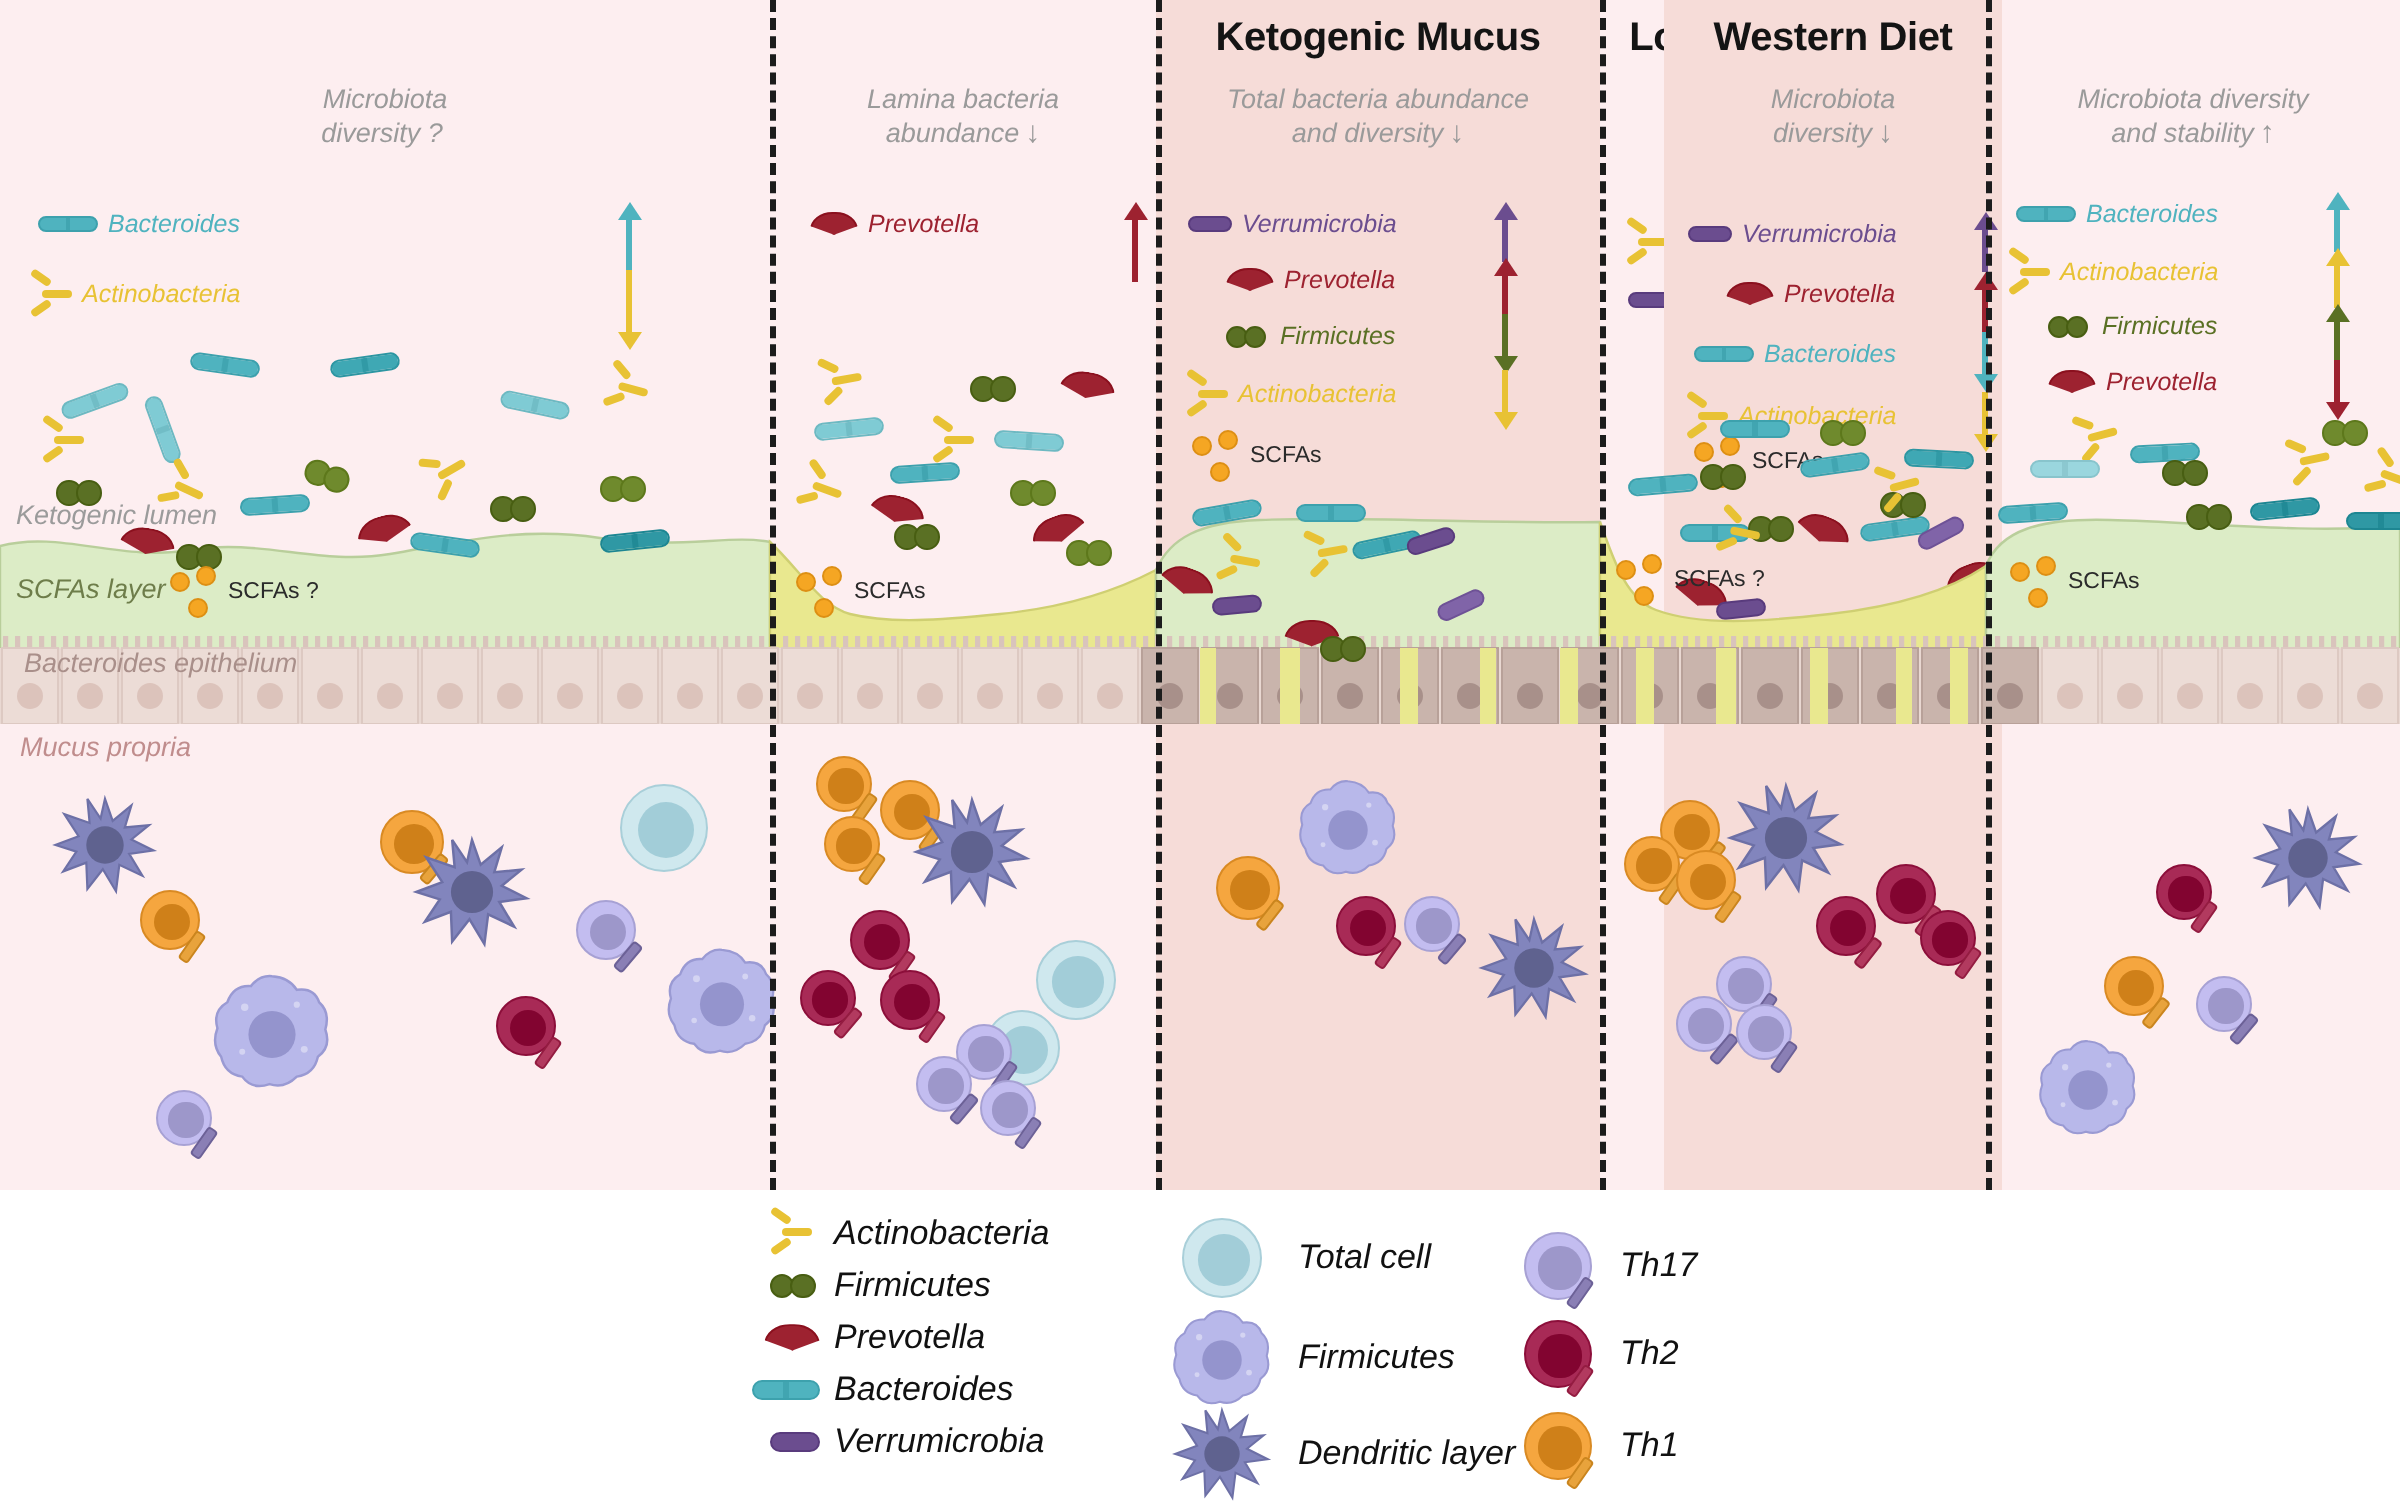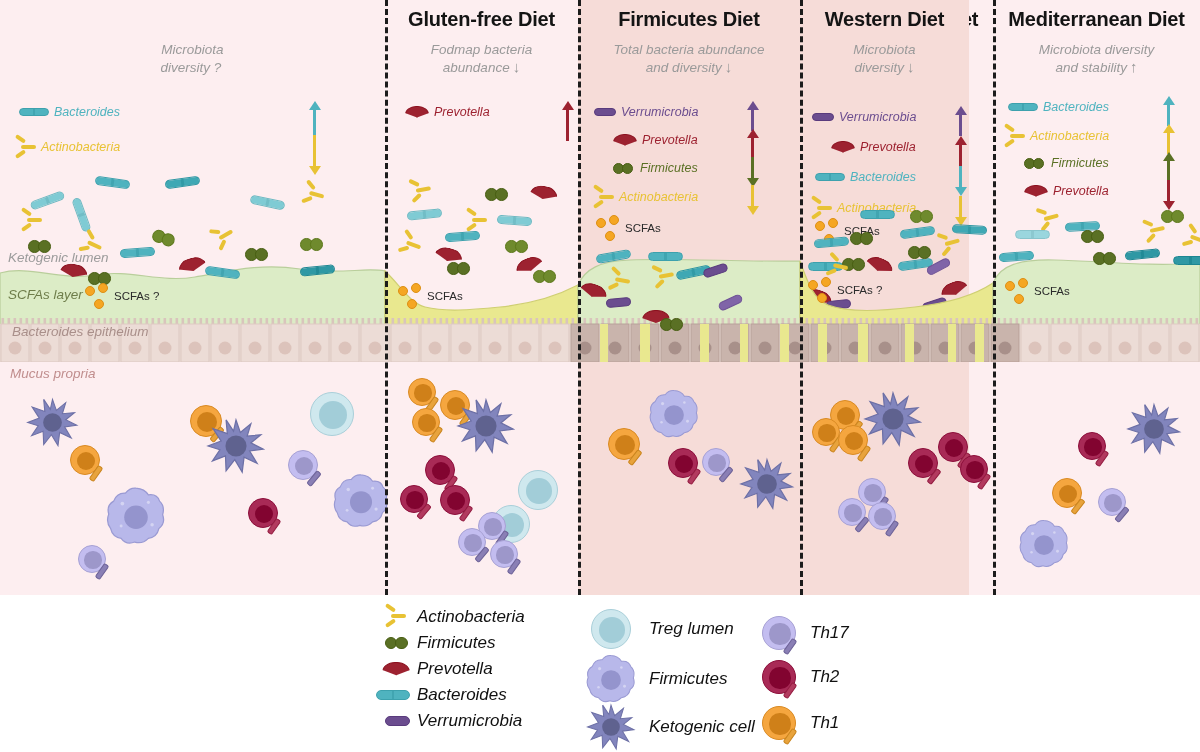--- a/index.html
+++ b/index.html
@@ -512,22 +512,21 @@
           <span class="g-firmi fb" style="display: inline-block; width: 25.3px; height: 12.65px; position: absolute; left: 88px; top: 272px; transform: rotate(0deg);">
             <i style="background: rgb(90, 112, 36); border-color: rgb(72, 94, 18); width: 12.65px; height: 12.65px;"></i>
             <b style="background: rgb(90, 112, 36); border-color: rgb(72, 94, 18); width: 12.65px; height: 12.65px; left: 10.35px;"></b>
           </span>
           <span class="g-bacteroides fb" style="display: inline-block; width: 34.5px; height: 9.2px; background: linear-gradient(90deg, rgb(47, 152, 164) 0px, rgb(47, 152, 164) 46%, rgb(33, 138, 150) 46%, rgb(33, 138, 150) 54%, rgb(47, 152, 164) 54%, rgb(47, 152, 164) 100%); border-color: rgb(29, 134, 146); position: absolute; left: 300px; top: 266px; transform: rotate(-6deg);"></span>
         </div>
       <div class="cells"></div>
     </div>
 
     <div class="panel light" style="left:385px; width:193px;">
-      <div class="p-title">Gluten-free Diet</div>
-      <div class="p-sub"><span>Fodmap bacteria
+      <div class="p-sub"><span>Lamina bacteria
 abundance</span><span class="ar">↓</span></div>
       <div class="keylist" style="left:20px; top:105px; width:165px; height:45px;">
           <div class="keyrow" style="top: 0px; left: 0px;">
             <span class="g-prevo" style="display: inline-block; width: 24px; height: 12px;">
               <i style="background: rgb(157, 34, 48); border-color: rgb(139, 16, 30);"></i>
             </span>
             <span class="lbl" style="color: rgb(157, 34, 48);">Prevotella</span>
           </div>
           <div class="arrow up" style="color: rgb(157, 34, 48); left: 160px; top: -4px; height: 40px;">
             <span class="head"></span>
@@ -584,21 +583,21 @@
           </span>
           <span class="g-firmi fb" style="display: inline-block; width: 25.3px; height: 12.65px; position: absolute; left: 148px; top: 270px; transform: rotate(0deg);">
             <i style="background: rgb(111, 138, 45); border-color: rgb(93, 120, 27); width: 12.65px; height: 12.65px;"></i>
             <b style="background: rgb(111, 138, 45); border-color: rgb(93, 120, 27); width: 12.65px; height: 12.65px; left: 10.35px;"></b>
           </span>
         </div>
       <div class="cells"></div>
     </div>
 
     <div class="panel dark" style="left:578px; width:222px;">
-      <div class="p-title">Firmicutes Diet</div>
+      <div class="p-title">Ketogenic Mucus</div>
       <div class="p-sub"><span>Total bacteria abundance
 and  diversity</span><span class="ar">↓</span></div>
       <div class="keylist" style="left:12px; top:105px; width:195px; height:110px;">
           <div class="keyrow" style="top: 0px; left: 4px;">
             <span class="g-verru" style="display: inline-block; width: 22px; height: 8px; background: rgb(107, 77, 143); border-color: rgb(89, 59, 125);"></span>
             <span class="lbl" style="color: rgb(107, 77, 143);">Verrumicrobia</span>
           </div>
           <div class="arrow up" style="color: rgb(107, 77, 143); left: 160px; top: -4px; height: 30px;">
             <span class="head"></span>
             <span class="shaft"></span>
@@ -738,21 +737,21 @@
             <span class="s1" style="background: rgb(232, 194, 52);"></span>
             <span class="s2" style="background: rgb(232, 194, 52);"></span>
             <span class="s3" style="background: rgb(232, 194, 52);"></span>
           </span>
         </div>
       <div class="cells"></div>
     </div>
 
     <div class="panel dark" style="left:993px; width:0px;"></div>
 
-    <div class="panel dark" style="left:800px; width:169px; z-index:5; background:#f6dcd8;">
+    <div class="panel dark" style="left:832px; width:169px; z-index:5; background:#f6dcd8;">
       <div class="p-title">Western Diet</div>
       <div class="p-sub"><span>Microbiota
 diversity</span><span class="ar">↓</span></div>
       <div class="keylist" style="left:8px; top:110px; width:180px; height:110px;">
           <div class="keyrow" style="top: 0px; left: 4px;">
             <span class="g-verru" style="display: inline-block; width: 22px; height: 8px; background: rgb(107, 77, 143); border-color: rgb(89, 59, 125);"></span>
             <span class="lbl" style="color: rgb(107, 77, 143);">Verrumicrobia</span>
           </div>
           <div class="arrow up" style="color: rgb(107, 77, 143); left: 150px; top: -4px; height: 30px;">
             <span class="head"></span>
@@ -827,21 +826,20 @@
             <i style="background: rgb(157, 34, 48); border-color: rgb(139, 16, 30);"></i>
           </span>
           <span class="g-verru fb" style="display: inline-block; width: 25.3px; height: 9.2px; background: rgb(107, 77, 143); border-color: rgb(89, 59, 125); position: absolute; left: 26px; top: 300px; transform: rotate(-6deg);"></span>
           <span class="g-verru fb" style="display: inline-block; width: 25.3px; height: 9.2px; background: rgb(128, 100, 168); border-color: rgb(110, 82, 150); position: absolute; left: 126px; top: 262px; transform: rotate(-28deg);"></span>
           <span class="g-verru fb" style="display: inline-block; width: 25.3px; height: 9.2px; background: rgb(107, 77, 143); border-color: rgb(89, 59, 125); position: absolute; left: 122px; top: 300px; transform: rotate(-18deg);"></span>
         </div>
       <div class="cells"></div>
     </div>
 
     <div class="panel light" style="left:993px; width:207px;">
-      <div class="p-title">Mediterranean Diet</div>
       <div class="p-sub"><span>Microbiota  diversity
 and stability</span><span class="ar">↑</span></div>
       <div class="keylist" style="left:8px; top:100px; width:195px; height:110px;">
           <div class="keyrow" style="top: 0px; left: 7px;">
             <span class="g-bacteroides" style="display: inline-block; width: 30px; height: 8px; background: linear-gradient(90deg, rgb(79, 179, 191) 0px, rgb(79, 179, 191) 46%, rgb(65, 165, 177) 46%, rgb(65, 165, 177) 54%, rgb(79, 179, 191) 54%, rgb(79, 179, 191) 100%); border-color: rgb(61, 161, 173);"></span>
             <span class="lbl" style="color: rgb(79, 179, 191);">Bacteroides</span>
           </div>
           <div class="arrow up" style="color: rgb(79, 179, 191); left: 165px; top: -4px; height: 30px;">
             <span class="head"></span>
             <span class="shaft"></span>
@@ -1159,21 +1157,21 @@
           <span class="lg-txt">Verrumicrobia</span>
         </div>
       </div>
     <div class="lg-col" style="left:580px; top:10px; width:200px;">
         <div class="lg-item" style="top: 4px; left: 0px;">
           <span class="lg-icon" style="width: 62px; height: 40px; position: relative; justify-content: center;">
             <div class="cell" style="width: 40px; height: 40px; border-radius: 50%; background: rgb(207, 232, 238); border: 1.5px solid rgb(169, 207, 217); position: relative; left: 0px; top: 0px;">
               <div style="position: absolute; border-radius: 50%; width: 25.6px; height: 25.6px; left: 7.2px; top: 7.2px; background: rgb(162, 205, 216);"></div>
             </div>
           </span>
-          <span class="lg-txt">Treg lumen</span>
+          <span class="lg-txt">Total cell</span>
         </div>
         <div class="lg-item" style="top: 48px; left: 0px;">
           <span class="lg-icon" style="width: 62px; height: 52px; position: relative; justify-content: center;">
             <div class="cell" style="width: 52px; height: 52px; position: relative; left: 0px; top: 0px;"><svg width="52" height="52" viewBox="0 0 100 100">
                 <path d="M50 5 Q64 6 70 16 Q84 14 88 26 Q97 34 93 48 Q98 62 87 70 Q84 84 70 86 Q60 96 48 92 Q34 97 26 86 Q12 84 9 70 Q1 60 6 47 Q2 33 14 26 Q19 12 33 13 Q40 4 50 5 Z" fill="#b8b8ea" stroke="#9a9ad3" stroke-width="2"></path>
                 <circle cx="50" cy="52" r="19" fill="#9494cd"></circle>
                 <circle cx="28" cy="30" r="3" fill="#d4d4f2"></circle>
                 <circle cx="70" cy="28" r="2.5" fill="#d4d4f2"></circle>
                 <circle cx="76" cy="64" r="2.8" fill="#d4d4f2"></circle>
                 <circle cx="26" cy="66" r="2.4" fill="#d4d4f2"></circle>
@@ -1181,21 +1179,21 @@
           </span>
           <span class="lg-txt">Firmicutes</span>
         </div>
         <div class="lg-item" style="top: 96px; left: 0px;">
           <span class="lg-icon" style="width: 62px; height: 52px; position: relative; justify-content: center;">
             <div class="cell" style="width: 52px; height: 52px; position: relative; left: 0px; top: 0px;"><svg width="52" height="52" viewBox="0 0 100 100">
                 <path d="M50 8 L57 28 L74 14 L68 34 L90 32 L74 45 L94 55 L72 58 L84 78 L63 68 L60 92 L48 72 L34 90 L33 66 L12 74 L24 56 L5 50 L26 42 L13 22 L36 30 L34 8 L46 26 Z" fill="#8285bd" stroke="#6d70a6" stroke-width="2"></path>
                 <circle cx="50" cy="50" r="17" fill="#5f628f"></circle>
               </svg></div>
           </span>
-          <span class="lg-txt">Ketogenic cell</span>
+          <span class="lg-txt">Dendritic layer</span>
         </div>
       </div>
     <div class="lg-col" style="left:755px; top:20px; width:150px;">
         <div class="lg-item" style="top: 0px; left: 0px;">
           <span class="lg-icon" style="width: 48px; height: 36px; position: relative; justify-content: center;">
             <div class="cell rcell" style="width: 34px; height: 34px; background: rgb(195, 189, 240); border: 1.5px solid rgb(167, 161, 212); position: relative; left: 0px; top: 0px;">
               <div class="nuc" style="width: 21.08px; height: 21.08px; left: 6.46px; top: 6.46px; background: rgb(157, 151, 202);"></div>
               <div class="tcr" style="width: 6px; height: 17px; background: rgb(138, 127, 181); border: 1px solid rgb(108, 97, 151); left: 24.48px; top: 21.08px; transform: rotate(35deg);"></div>
             </div>
           </span>

